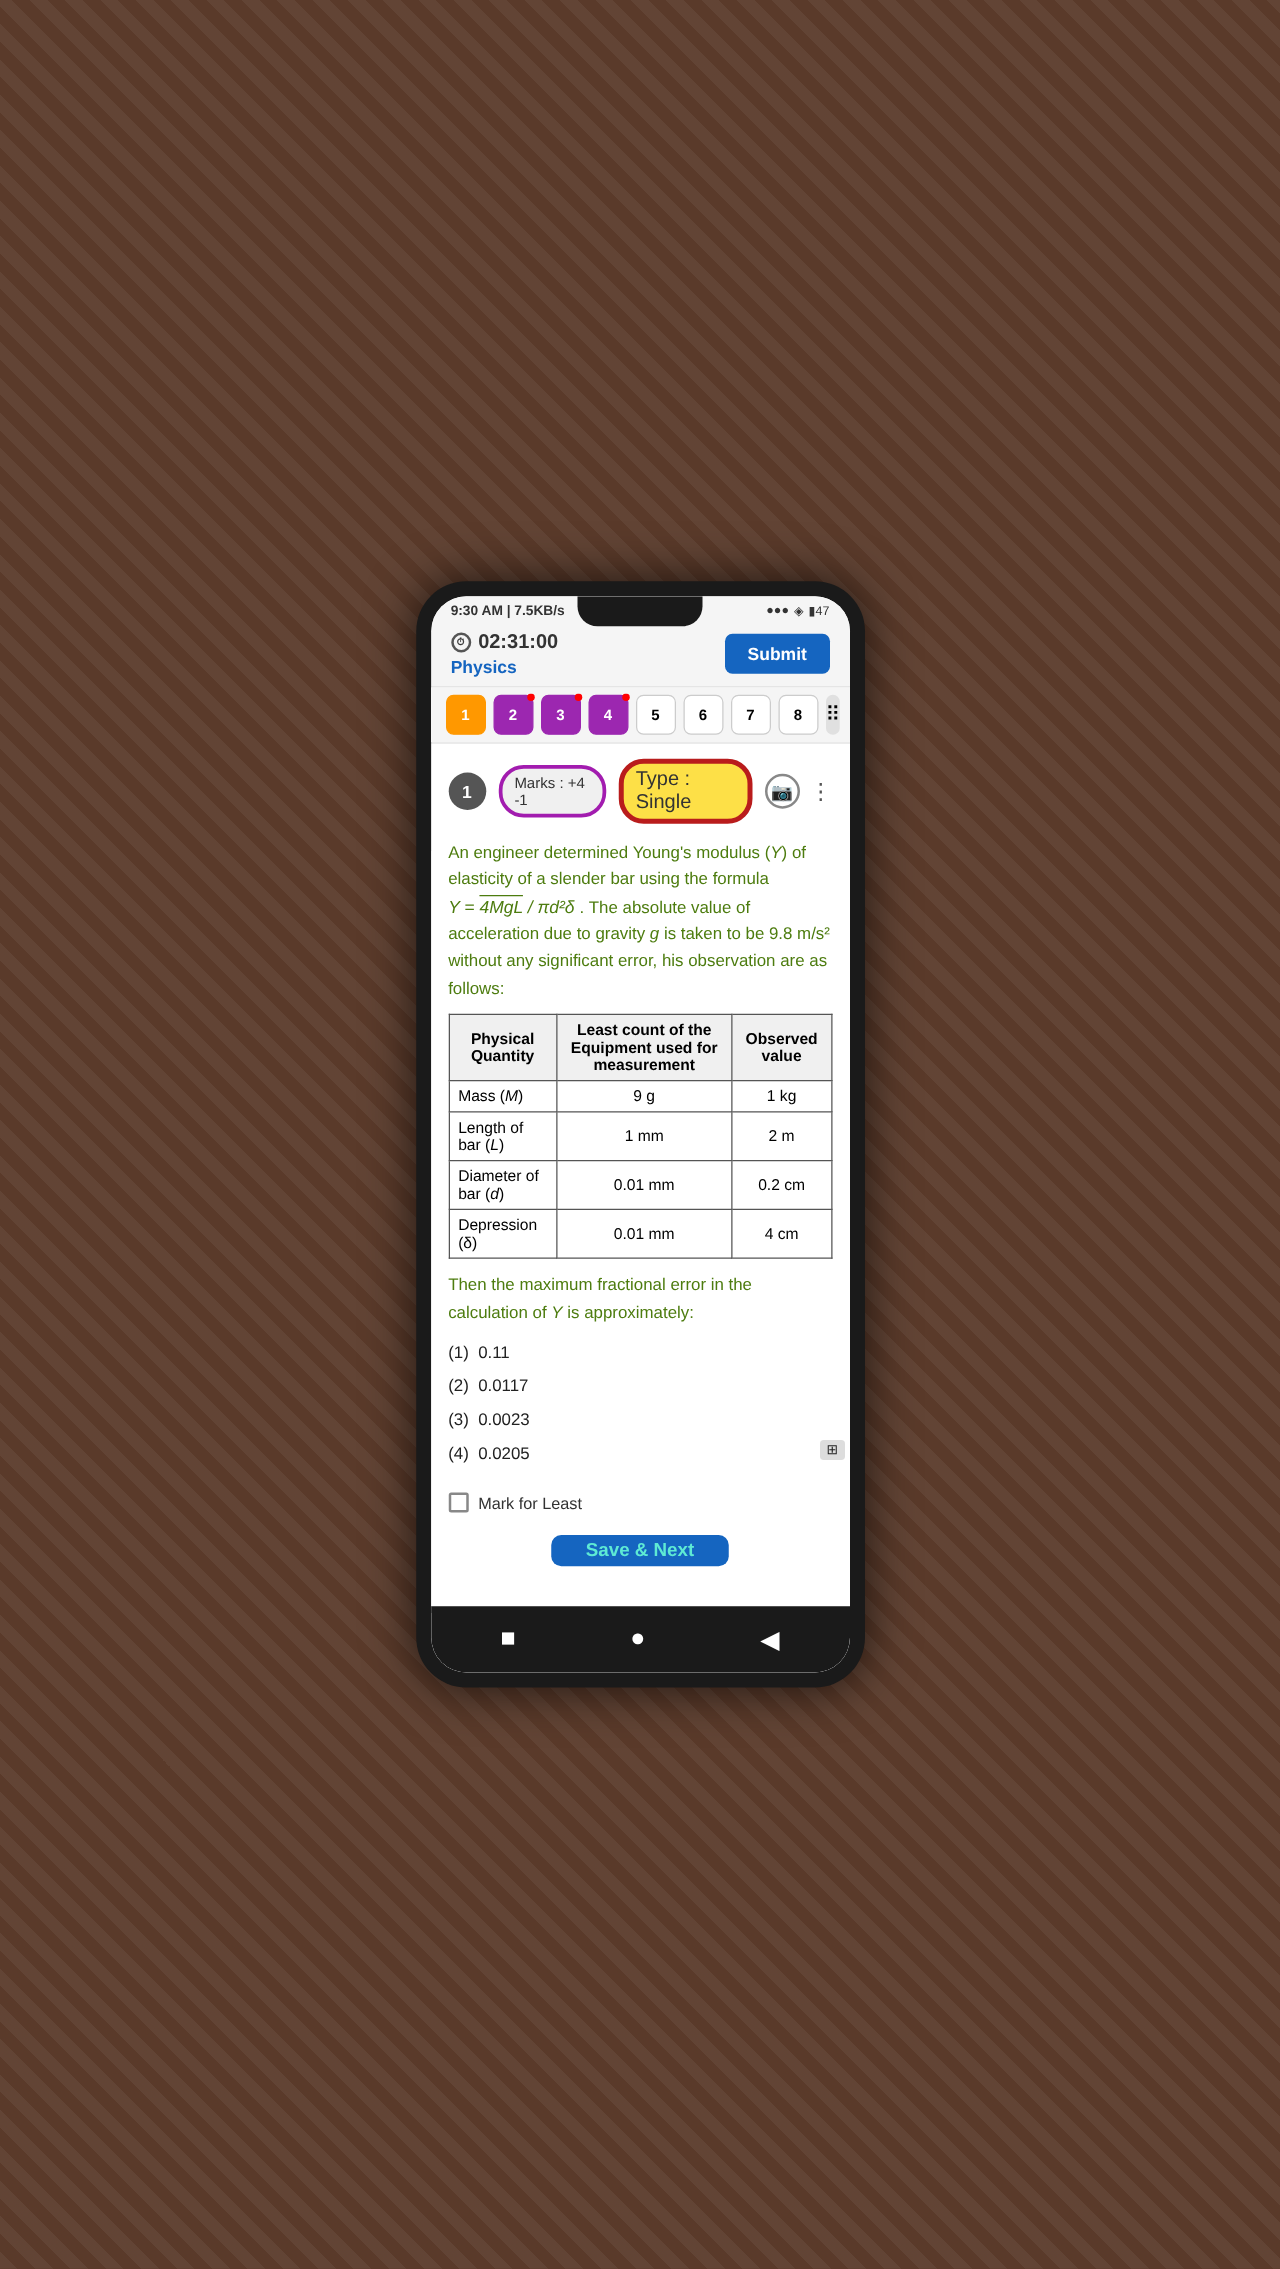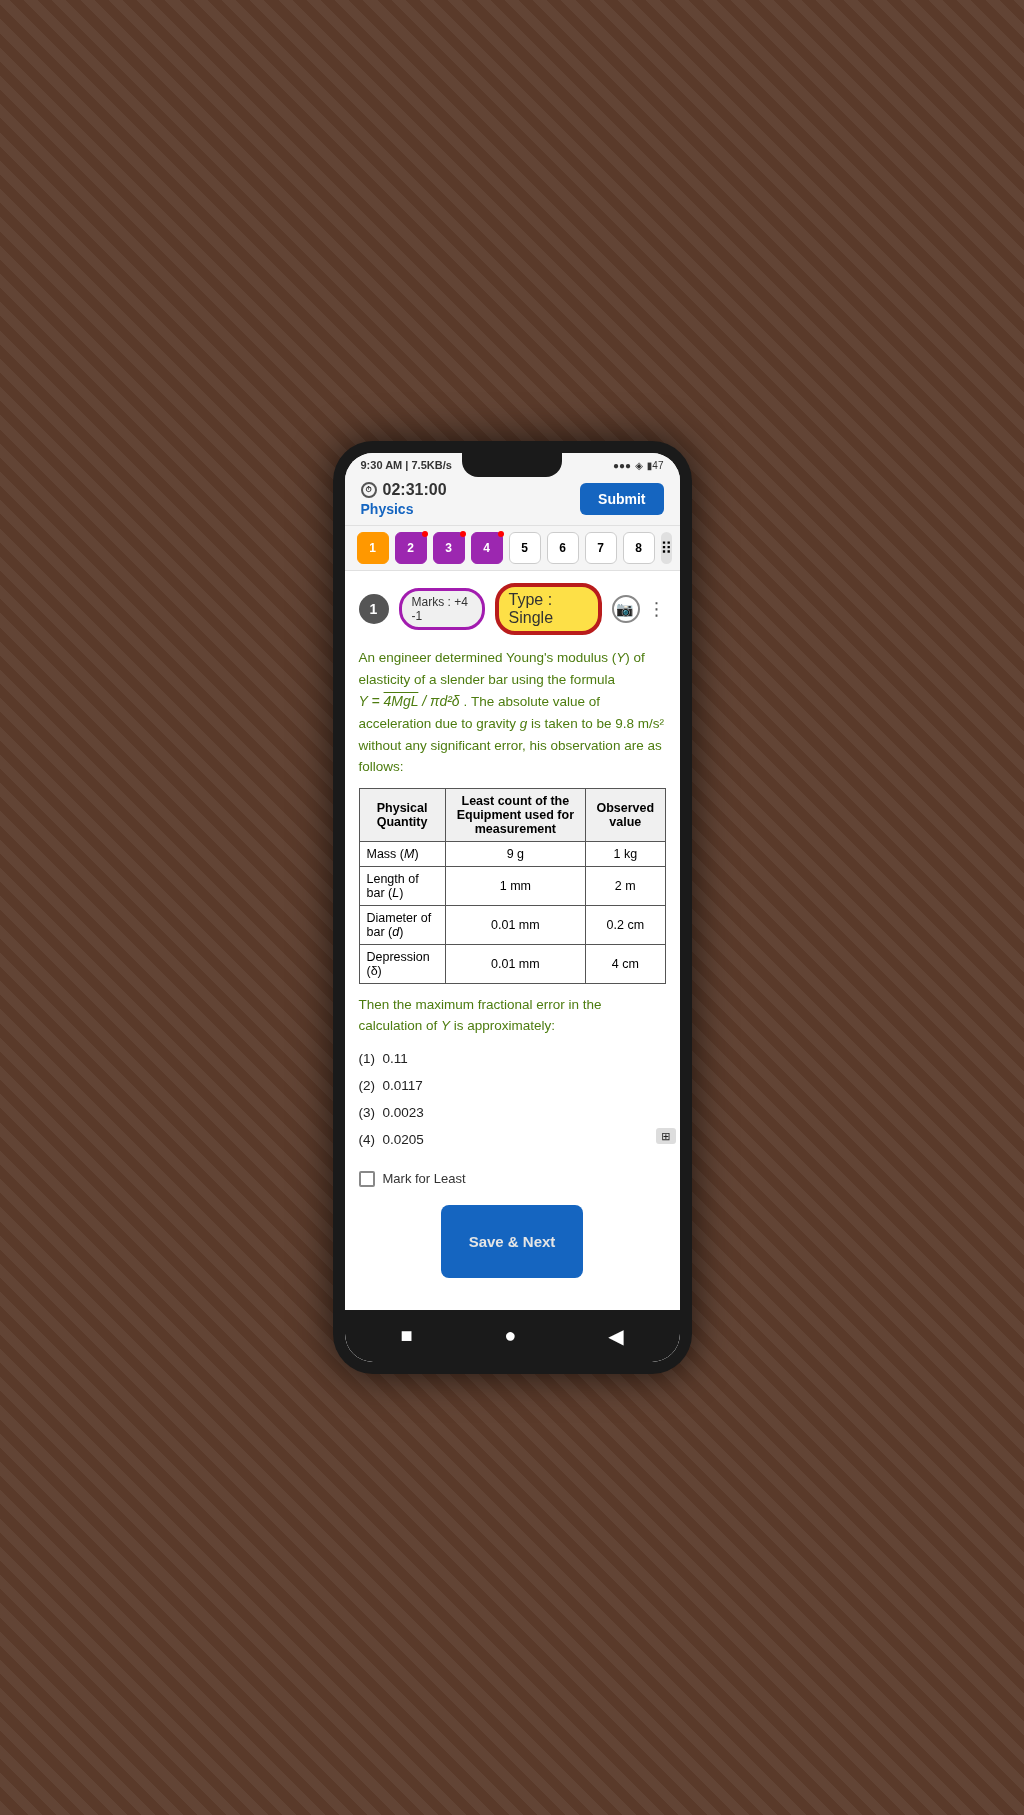--- a/index.html
+++ b/index.html
@@ -286,24 +286,24 @@
     .checkbox {
       width: 16px;
       height: 16px;
       border: 2px solid #888;
       border-radius: 2px;
     }
 
     .save-next-btn {
       display: block;
       background: #1565c0;
-      color: #e5e5e5;
+      color: #5eead4;
       border: none;
       border-radius: 8px;
-      padding: 28px 28px;
+      padding: 4px 28px;
       font-size: 15px;
       font-weight: bold;
       cursor: pointer;
       margin: 8px auto 20px;
     }
 
     .bottom-nav {
       background: #1a1a1a;
       display: flex;
       justify-content: space-around;

